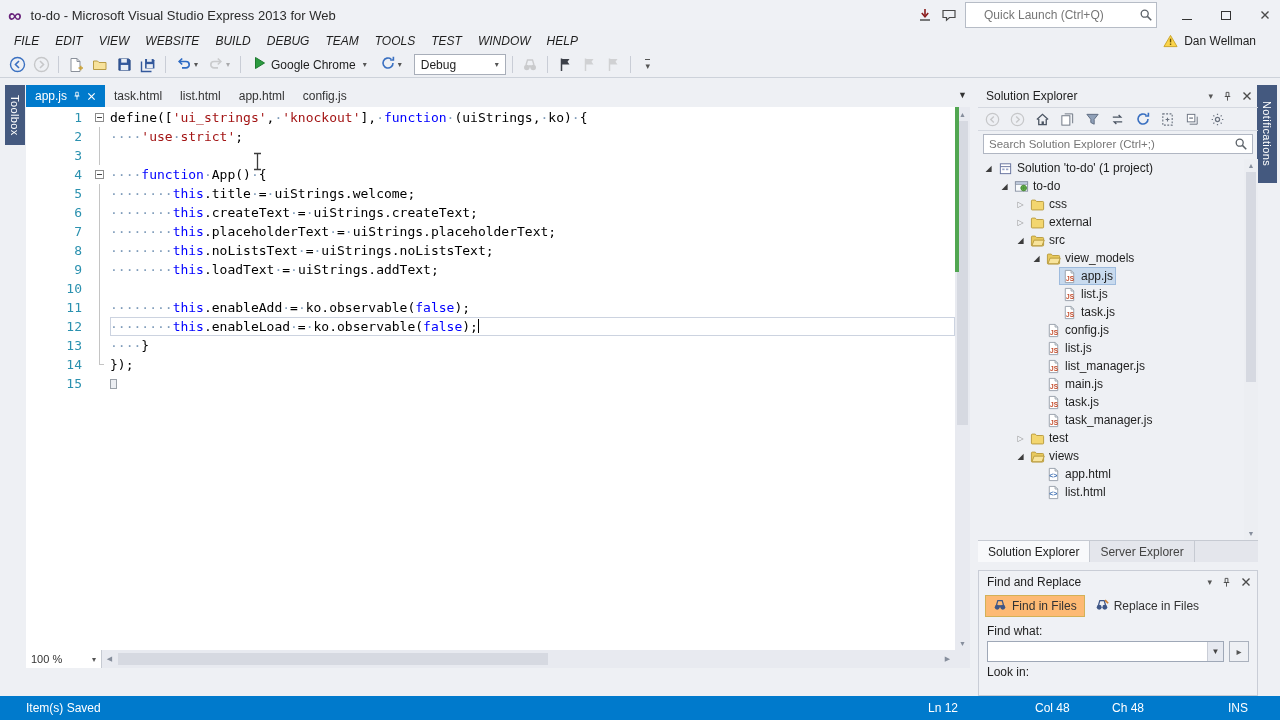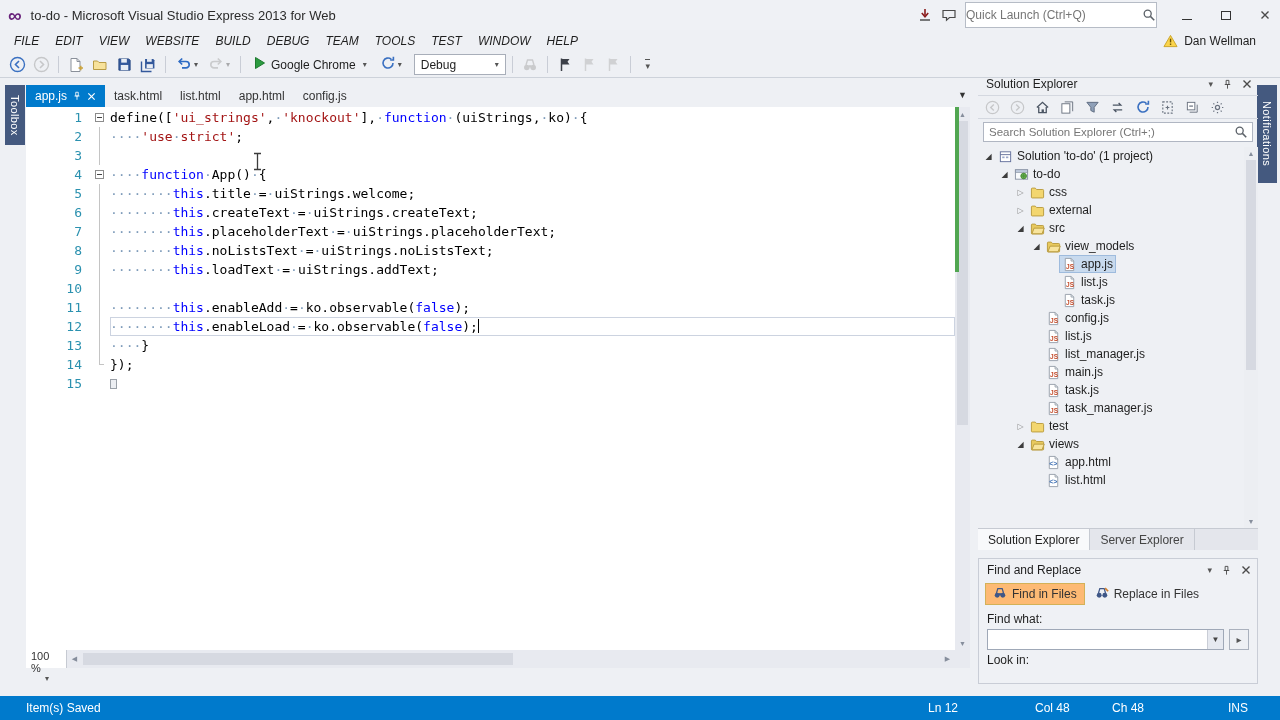--- a/index.html
+++ b/index.html
@@ -6,21 +6,21 @@
   html,body{width:1280px;height:720px;overflow:hidden;}
   body{font-family:"Liberation Sans",sans-serif;}
   .app{position:relative;width:1280px;height:720px;background:#eef0f4;color:#1e1e1e;font-size:12px;overflow:hidden;}
 
   
   .titlebar{position:absolute;left:0;top:0;width:100%;height:30px;display:flex;align-items:center;background:#eff1f5;}
   .vslogo{margin:0 9px 0 8px;display:flex;align-items:center;}
   .title-text{font-size:13px;color:#2b2b2b;}
   .title-right{margin-left:auto;display:flex;align-items:center;gap:8px;}
   .tb-ico{display:flex;align-items:center;justify-content:center;}
-  .quick-launch{width:192px;height:26px;background:#fff;border:1px solid #b6bcc6;display:flex;align-items:center;padding:0 0;margin-right:6px;}
+  .quick-launch{width:192px;height:26px;background:#fff;border:1px solid #b6bcc6;display:flex;align-items:center;padding:0 18px;margin-right:6px;}
   .quick-launch input{border:none;outline:none;flex:1;font-size:12px;color:#767676;background:transparent;font-family:"Liberation Sans",sans-serif;}
   .quick-launch input::placeholder{color:#767676;}
   .win-btn{width:31px;height:24px;display:flex;align-items:center;justify-content:center;}
   .min-glyph{width:10px;height:1px;background:#333;margin-top:8px;display:block;}
   .max-glyph{width:10px;height:9px;border:1px solid #333;display:block;}
 
   
   .menubar{position:absolute;left:0;top:30px;width:100%;height:22px;display:flex;align-items:center;}
   .menu-items{display:flex;align-items:center;padding-left:6px;}
   .menu-item{padding:3px 8px;font-size:12px;color:#1e1e1e;font-style:italic;}
@@ -67,28 +67,28 @@
   .c-w{color:#7f9cba;}
   .c-p{color:#000;}
   .caret{display:inline-block;width:1px;height:14px;background:#000;vertical-align:-2px;}
   .eofbox{display:inline-block;width:7px;height:10px;border:1px solid #9aa0a8;background:#eceef2;vertical-align:-1px;}
   .vscroll{position:absolute;top:22px;right:0;width:15px;bottom:18px;background:#e8eaf0;}
   .vscroll .arr{position:absolute;top:0;left:0;right:0;height:14px;display:flex;align-items:center;justify-content:center;color:#868e9c;font-size:7px;}
   .vscroll .arr-b{top:auto;bottom:0;}
   .vscroll .thumb{position:absolute;top:14px;left:2px;right:2px;height:56%;background:#d6d9e1;}
   .green-annot{position:absolute;top:0;left:0;width:4px;height:165px;background:#51a651;z-index:2;}
   .hscroll{position:absolute;left:0;right:15px;bottom:0;height:18px;background:#e8eaf0;display:flex;align-items:center;}
-  .zoom{width:41px;height:18px;background:#fff;border-right:1px solid #c6cad2;display:flex;align-items:center;justify-content:space-between;padding:0 5px;font-size:11px;color:#333;flex-direction:column;}
+  .zoom{width:76px;height:18px;background:#fff;border-right:1px solid #c6cad2;display:flex;align-items:center;justify-content:space-between;padding:0 5px;font-size:11px;color:#333;}
   .zoom .mini{font-size:8px;}
   .h-arr{width:15px;text-align:center;color:#868e9c;font-size:7px;}
   .h-thumb{height:12px;background:#d6d9e1;width:430px;margin:0 1px;}
   .corner{position:absolute;right:0;bottom:0;width:15px;height:18px;background:#e8eaf0;}
 
   
-  .dock{position:absolute;left:978px;top:73px;width:280px;height:611px;}
+  .dock{position:absolute;left:978px;top:85px;width:280px;height:611px;}
   .panel-header{height:22px;display:flex;align-items:center;padding:0 6px 0 8px;font-size:12px;color:#1e1e1e;}
   .ph-icons{margin-left:auto;display:flex;gap:9px;align-items:center;color:#555;}
   .ph-i{display:flex;align-items:center;font-size:9px;}
   .se{position:absolute;top:0;left:0;right:0;height:477px;}
   .se-toolbar{height:24px;display:flex;align-items:center;gap:4px;padding:0 4px;border-top:1px solid #d4d8e0;border-bottom:1px solid #d4d8e0;}
   .se-tbtn{width:21px;height:20px;display:flex;align-items:center;justify-content:center;}
   .se-search{margin:3px 5px;height:20px;background:#fff;border:1px solid #b0b6c2;display:flex;align-items:center;padding-right:4px;}
   .se-search input{flex:1;border:none;outline:none;padding:0 5px;font-size:11.5px;color:#767676;background:transparent;font-family:"Liberation Sans",sans-serif;}
   .se-search input::placeholder{color:#767676;}
   .tree{position:absolute;top:74px;bottom:22px;left:0;right:14px;overflow:hidden;font-size:12px;}

